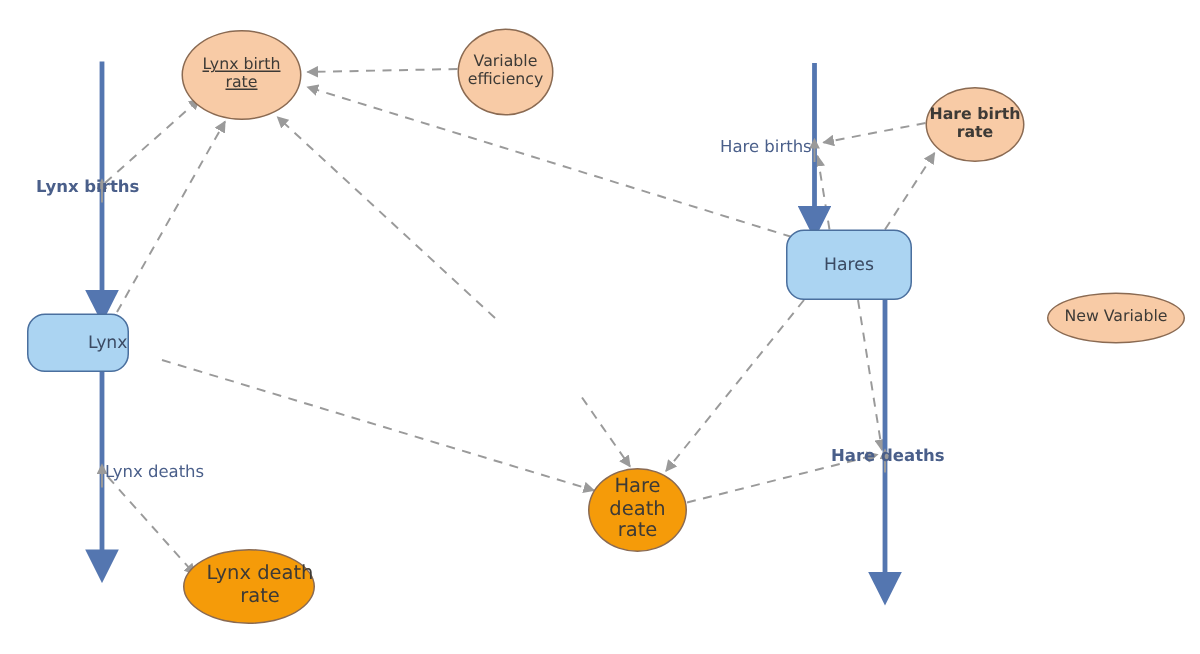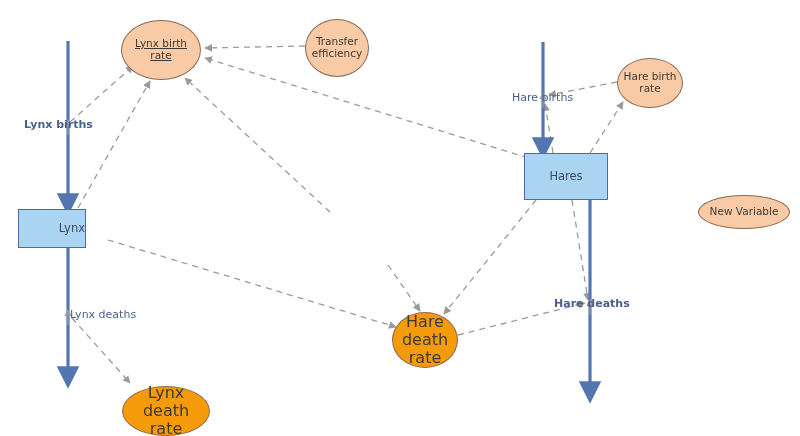--- a/index.html
+++ b/index.html
@@ -30,35 +30,35 @@
     text-align: center;
     box-sizing: border-box;
     color: #3d3a36;
     line-height: 1.12;
     white-space: pre-line;
     z-index: 3;
   }
   .node.stock {
     background: #ABD4F2;
     border: 1.6px solid #4a6f9e;
-    border-radius: 0;
+    border-radius: 12px;
     color: #3b4a63;
     font-size: 11.5px;
   }
   .node.aux {
     background: #F8CBA6;
     border: 1.4px solid #8a6a52;
     border-radius: 50%;
     font-size: 10.5px;
   }
   .node.rate {
     background: #F59B09;
     border: 1.4px solid #8a6a52;
     border-radius: 50%;
-    font-size: 16px;
+    font-size: 13px;
   }
   .flow-label {
     position: absolute;
     color: #4a5f8a;
     font-size: 11px;
     white-space: nowrap;
     z-index: 4;
     background: transparent;
   }
 </style>
@@ -114,38 +114,38 @@
   </div>
   <div class="node stock" style="left: 524px; top: 153px; width: 84px; height: 47px;">
     <span>Hares</span>
   </div>
 
   <div class="node aux" style="left: 121px; top: 20px; width: 80px; height: 60px; text-decoration: underline;">
     <span>Lynx birth
 rate</span>
   </div>
   <div class="node aux" style="left: 305px; top: 19px; width: 64px; height: 58px;">
-    <span>Transfer
+    <span>Variable
 efficiency</span>
   </div>
-  <div class="node aux" style="left: 617px; top: 58px; width: 66px; height: 50px;">
+  <div class="node aux" style="left: 617px; top: 58px; width: 66px; height: 50px; font-weight: bold;">
     <span>Hare birth
 rate</span>
   </div>
   <div class="node aux" style="left: 698px; top: 195px; width: 92px; height: 34px;">
     <span>New Variable</span>
   </div>
 
-  <div class="node rate" style="left: 122px; top: 386px; width: 88px; height: 50px;">
+  <div class="node rate" style="left: 122px; top: 366px; width: 88px; height: 50px; justify-content: flex-end;">
     <span>Lynx death
 rate</span>
   </div>
   <div class="node rate" style="left: 392px; top: 312px; width: 66px; height: 56px;">
     <span>Hare death
 rate</span>
   </div>
 
   <div class="flow-label" style="left: 24px; top: 118px; font-weight: bold;">Lynx births</div>
   <div class="flow-label" style="left: 22px; top: 308px; margin-left: 48px;">Lynx deaths</div>
-  <div class="flow-label" style="left: 512px; top: 91px; text-align: center;">Hare births</div>
+  <div class="flow-label" style="left: 480px; top: 91px; text-align: center;">Hare births</div>
   <div class="flow-label" style="left: 554px; top: 297px; font-weight: bold;">Hare deaths</div>
 
 </div>
 
 </body></html>

